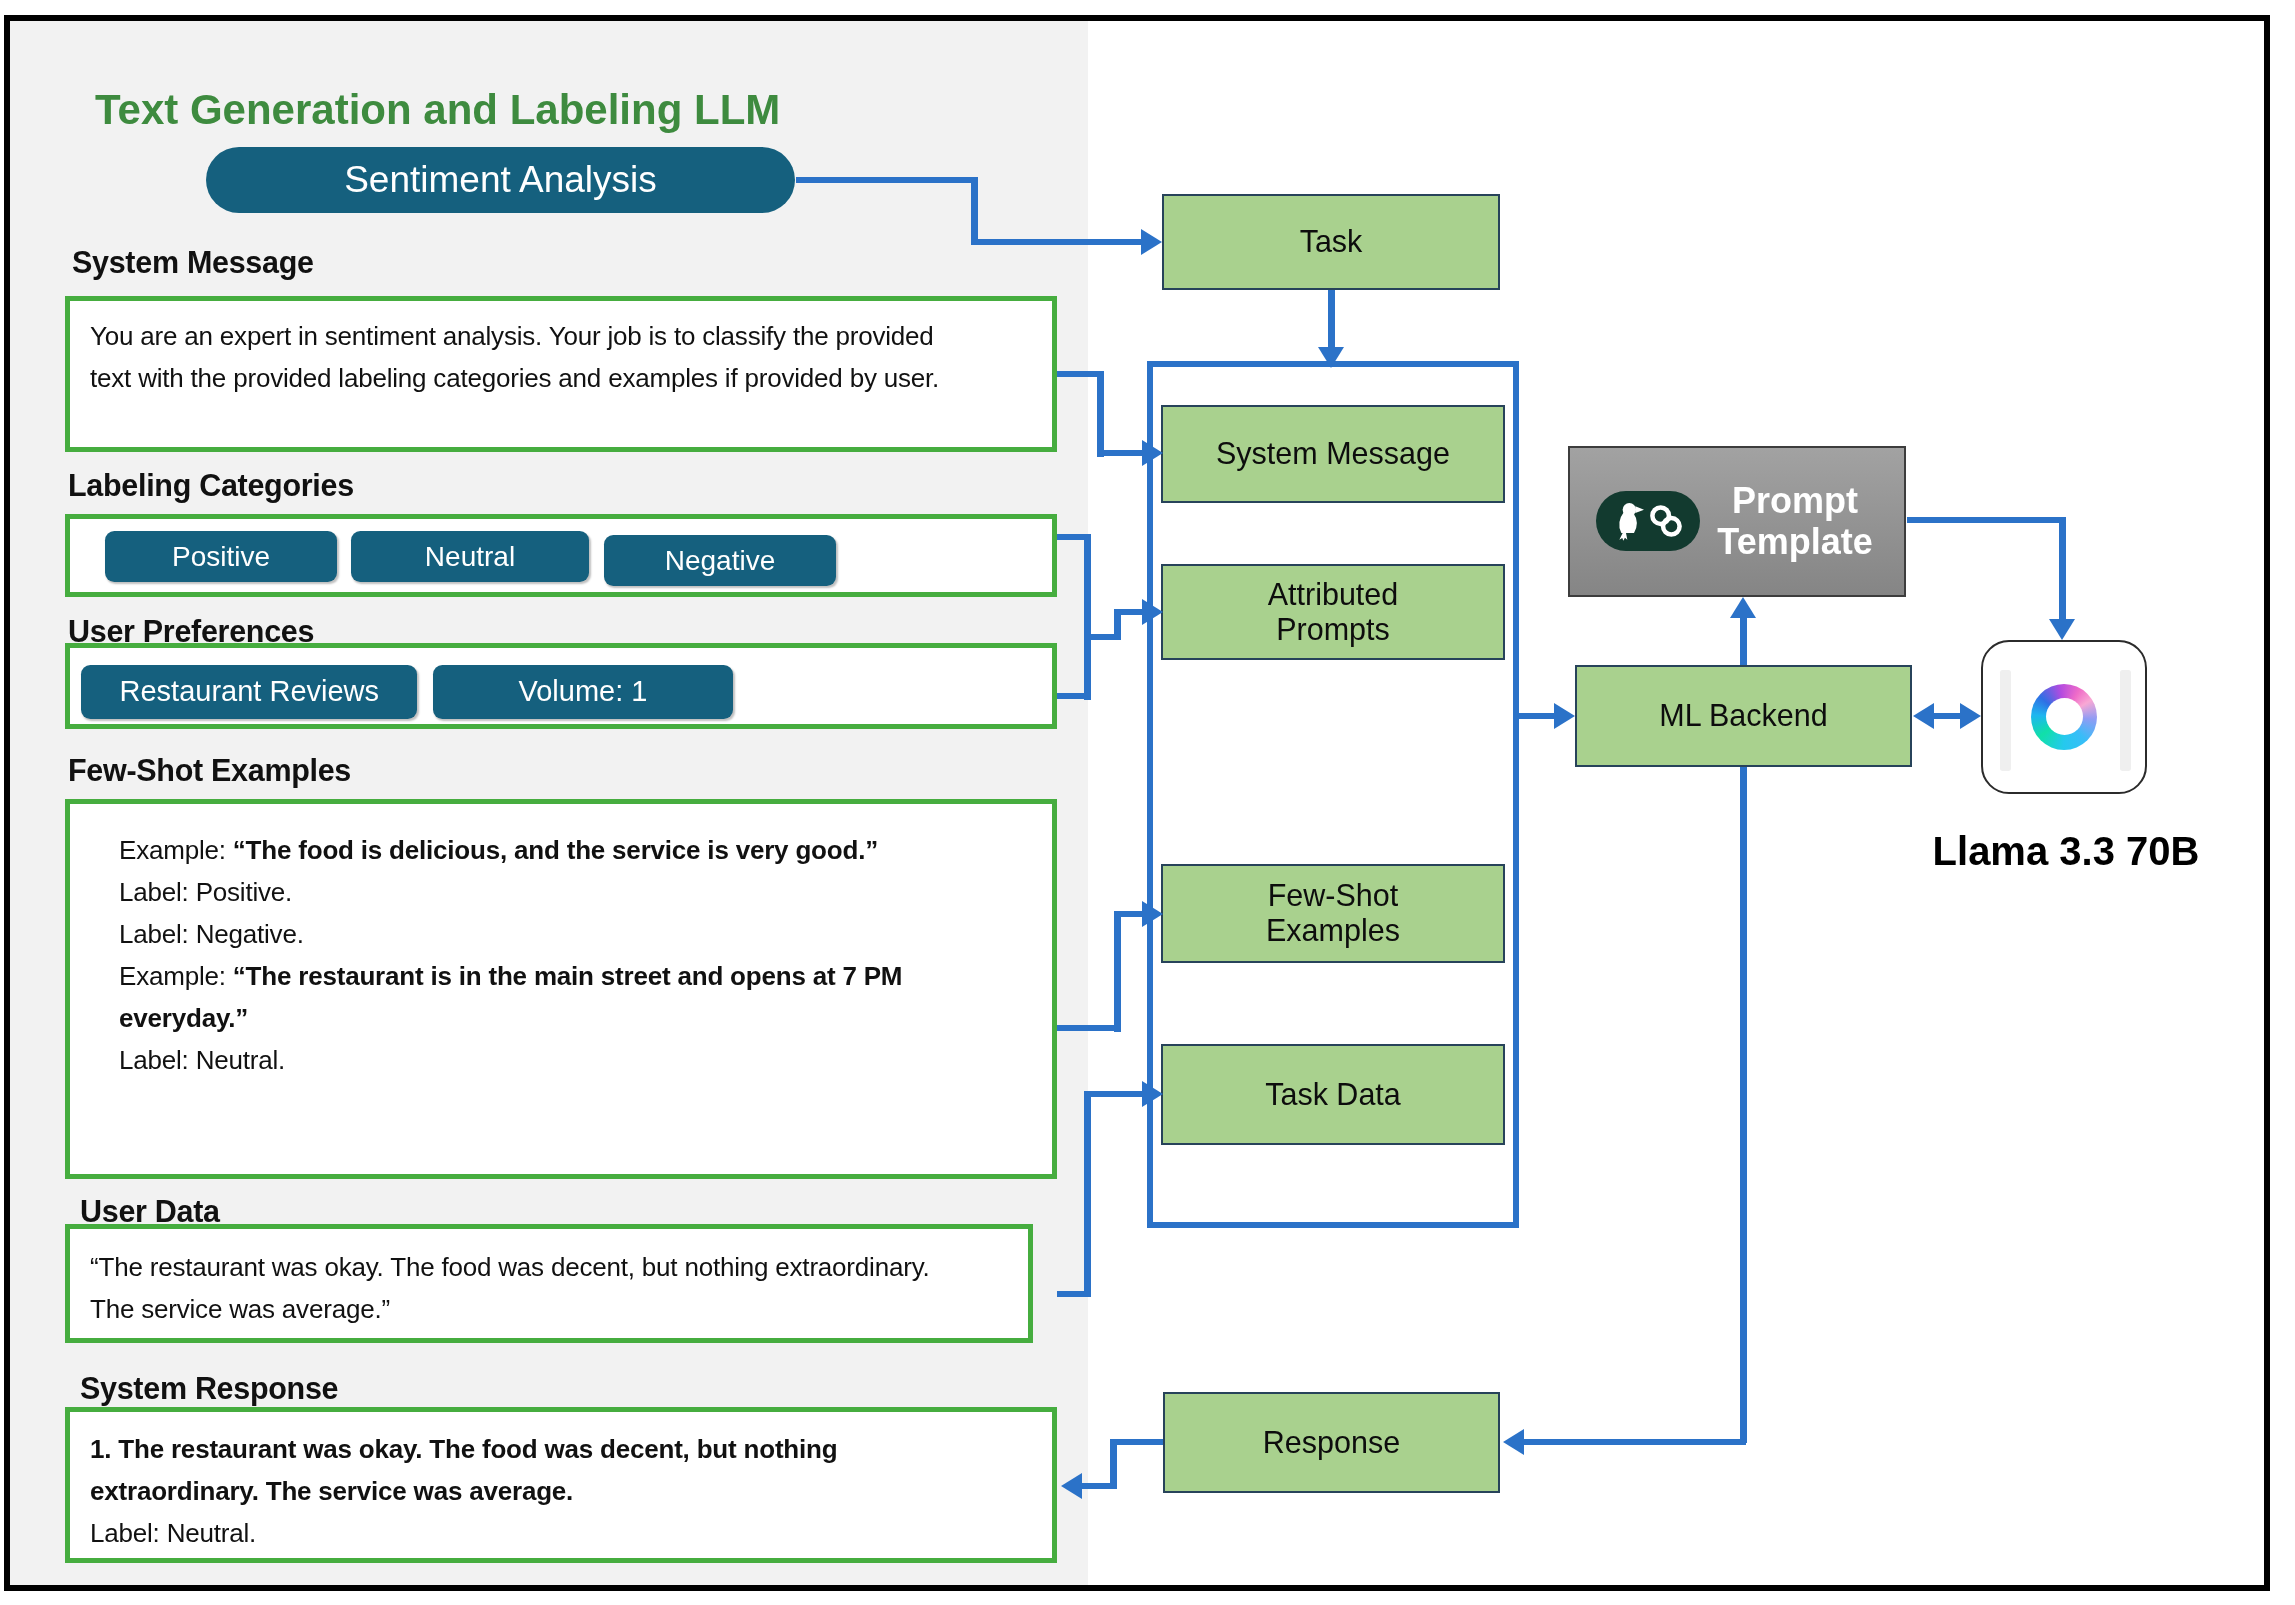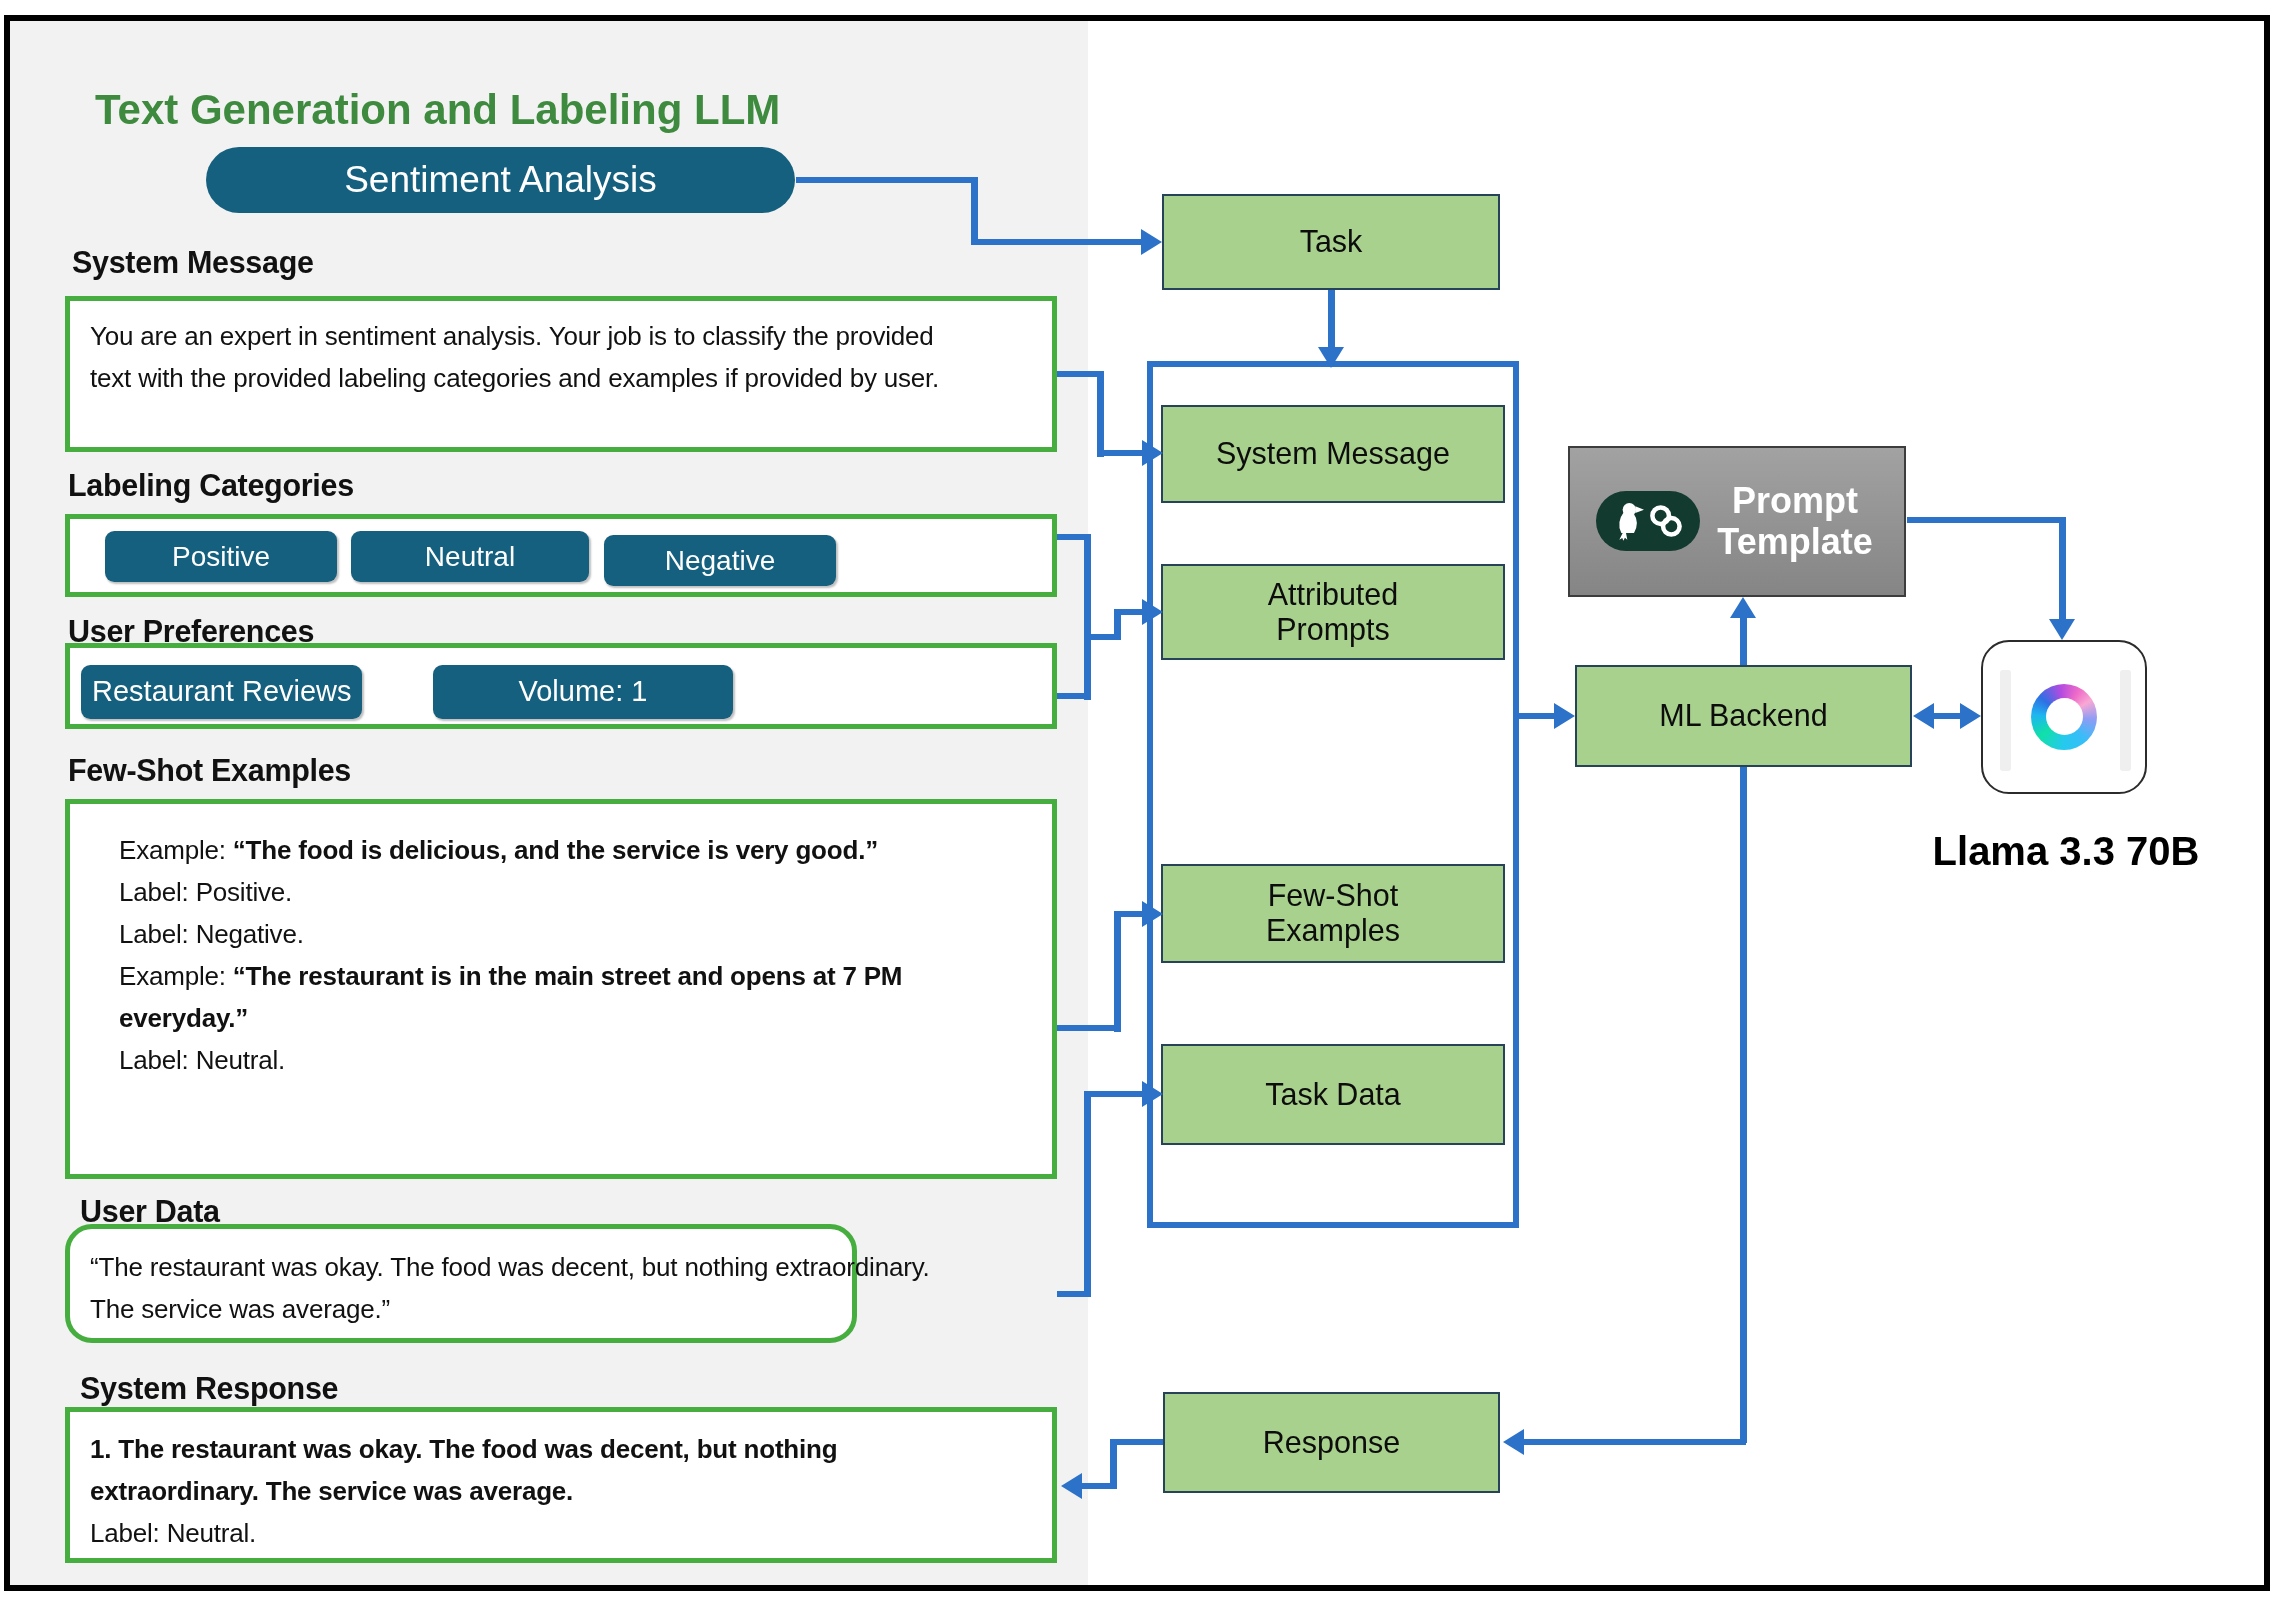--- a/index.html
+++ b/index.html
@@ -62,37 +62,37 @@
 
   <div class="abs sec-label" style="left:58px; top:447px;">Labeling Categories</div>
   <div class="abs gbox" style="left:55px; top:493px; width:992px; height:83px;">
     <div class="pill" style="left:35px; top:12.6px; width:232px; height:51px;">Positive</div>
     <div class="pill" style="left:281px; top:12.6px; width:238px; height:51px;">Neutral</div>
     <div class="pill" style="left:534px; top:16.6px; width:232px; height:51px;">Negative</div>
   </div>
 
   <div class="abs sec-label" style="left:58px; top:593px;">User Preferences</div>
   <div class="abs gbox" style="left:55px; top:622px; width:992px; height:86px;">
-    <div class="pill" style="left:11.3px; top:17px; width:281px; height:54px; font-size:29px;">Restaurant Reviews</div>
+    <div class="pill" style="left:11.3px; top:17px; width:336px; height:54px; font-size:29px;">Restaurant Reviews</div>
     <div class="pill" style="left:363px; top:17px; width:300px; height:54px; font-size:29px;">Volume: 1</div>
   </div>
 
   <div class="abs sec-label" style="left:58px; top:732px;">Few-Shot Examples</div>
   <div class="abs gbox" style="left:55px; top:778px; width:992px; height:380px;">
     <div style="position:absolute; left:41px; top:25px; width:876px; font-size:26px; color:#111; letter-spacing:-0.2px;">
       <div class="line"><span>Example: </span><b>“The food is delicious, and the service is very good.”</b></div>
       <div class="line"><span>Label: Positive.</span><b></b></div>
       <div class="line"><span>Label: Negative.</span><b></b></div>
       <div class="line"><span>Example: </span><b>“The restaurant is in the main street and opens at 7 PM everyday.”</b></div>
       <div class="line"><span>Label: Neutral.</span><b></b></div>
     </div>
   </div>
 
   <div class="abs sec-label" style="left:70px; top:1173px;">User Data</div>
-  <div class="abs gbox" style="left:55px; top:1203px; width:792px; height:119px;border-radius:27px;">
+  <div class="abs gbox" style="left:55px; top:1203px; width:968px; height:119px;">
     <div class="body-text" style="top:17px;">“The restaurant was okay. The food was decent, but nothing extraordinary. The service was average.”</div>
   </div>
 
   <div class="abs sec-label" style="left:70px; top:1350px;">System Response</div>
   <div class="abs gbox" style="left:55px; top:1386px; width:992px; height:156px;">
     <div class="body-text" style="top:16px;">
       <b>1. The restaurant was okay. The food was decent, but nothing extraordinary. The service was average.</b>
       <div>Label: Neutral.</div>
     </div>
   </div>

